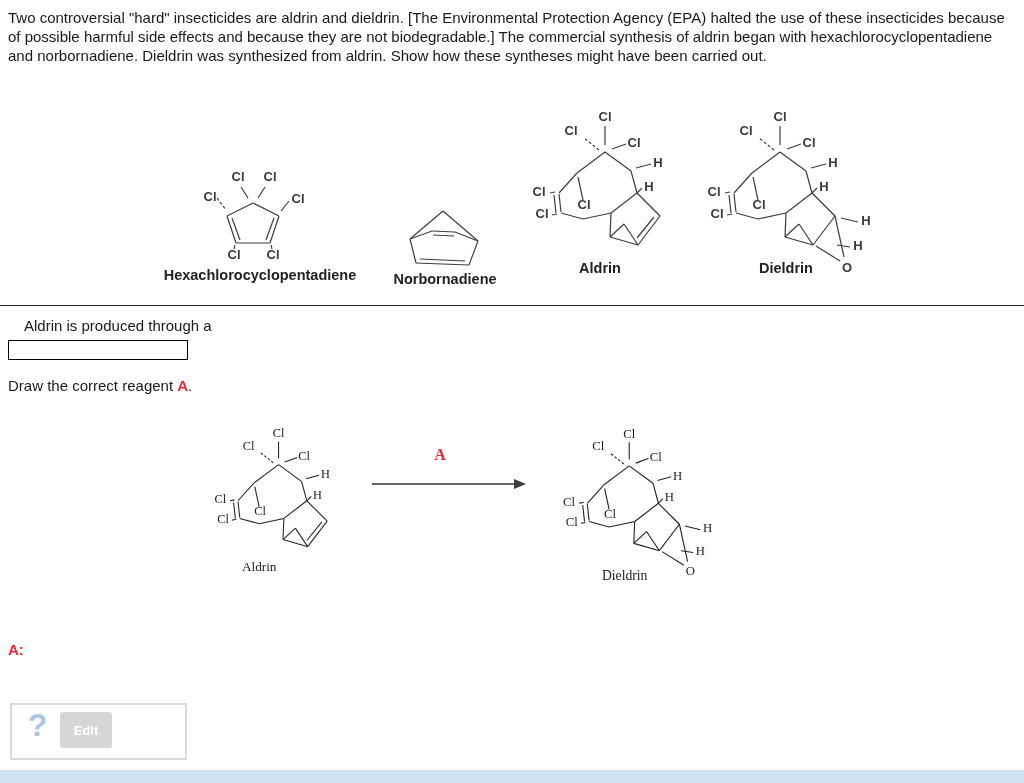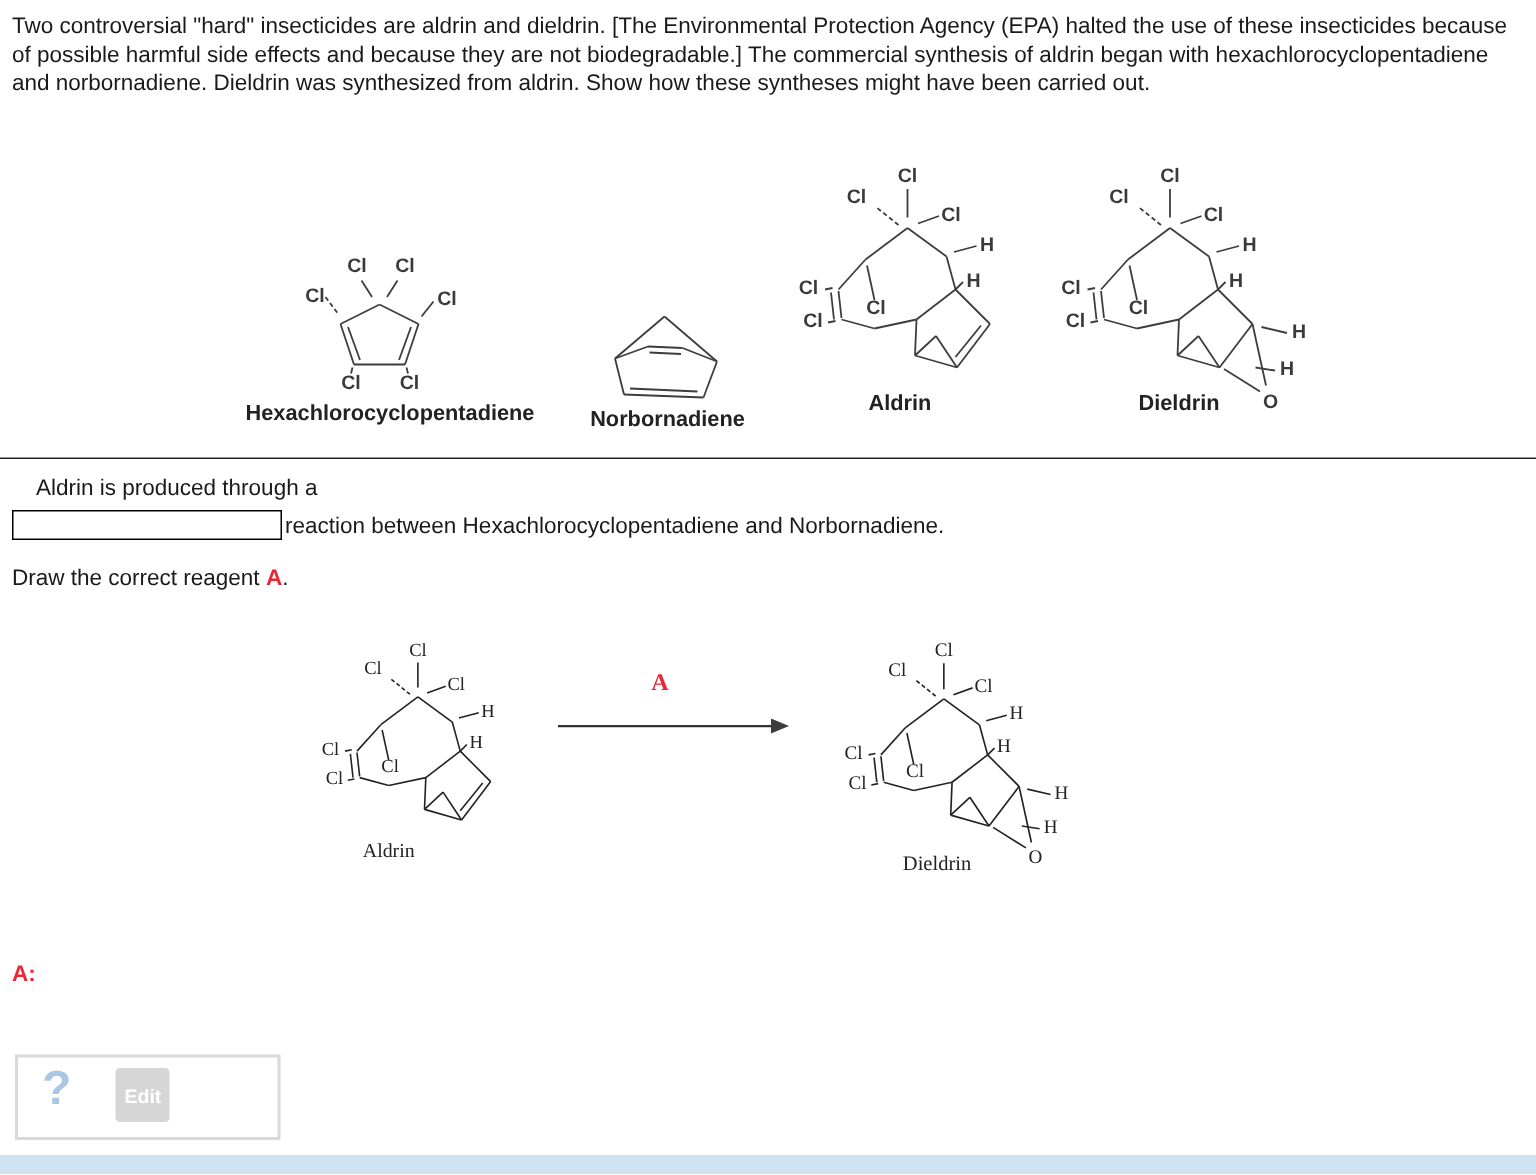--- a/index.html
+++ b/index.html
@@ -9,21 +9,21 @@
   .divider{position:absolute;left:0;top:305px;width:1024px;height:0;border-top:1px solid #222;}
   .q-intro{position:absolute;left:24px;top:317px;font-size:15px;}
   .blank-input{position:absolute;left:8px;top:340px;width:172px;height:16px;border:1px solid #000;
                font-size:13px;padding:1px 3px;font-family:"Liberation Sans",sans-serif;}
   .q-after{position:absolute;left:190px;top:342px;font-size:15px;}
   .q-draw{position:absolute;left:8px;top:377px;font-size:15px;text-align:right;}
   .red{color:var(--accent-red,#ed2633);font-weight:bold;}
   .a-label{position:absolute;left:8px;top:641px;font-size:15px;font-weight:bold;color:var(--accent-red,#ed2633);}
   .answer-box{position:absolute;left:10px;top:703px;width:173px;height:53px;border:2px solid #d9d9d9;background:#fff;}
   .qmark{position:absolute;left:16px;top:2px;font-size:32px;font-weight:bold;color:var(--question-blue,#a9c7e2);}
-  .edit-btn{position:absolute;left:65px;top:7px;width:36px;height:36px;background:var(--edit-bg,#d6d6d6);
+  .edit-btn{position:absolute;left:48px;top:7px;width:52px;height:36px;background:var(--edit-bg,#d6d6d6);
             border:none;border-radius:3px;color:#fff;font-weight:bold;font-size:13px;
             font-family:"Liberation Sans",sans-serif;cursor:pointer;}
   .bottom-bar{position:absolute;left:0;bottom:0;width:1024px;height:13px;background:var(--bottom-bar,#cfe2f1);}
   .struct{position:absolute;}
   svg line, svg polyline{stroke:#3d3d3d;stroke-width:1.2;fill:none;}
   svg polygon{fill:#3d3d3d;stroke:none;}
   svg text{fill:#3a3a3a;}
   svg text.atom{font-family:"Liberation Sans",sans-serif;font-size:13px;font-weight:bold;text-anchor:middle;}
   svg text.mol-name{font-family:"Liberation Sans",sans-serif;font-size:14.5px;font-weight:bold;fill:#222;text-anchor:middle;}
   svg.serif text.atom{font-family:"Liberation Serif",serif;font-weight:normal;font-size:14px;fill:#222;}
@@ -159,21 +159,20 @@
     <text class="atom" x="166" y="120">H</text>
     <text class="atom" x="158" y="145">H</text>
     <text class="atom" x="147" y="167">O</text>
     <text class="mol-name" x="86" y="168">Dieldrin</text>
   </svg>
 
   <div class="divider"></div>
 
   <div class="q-intro">Aldrin is produced through a</div>
   <input class="blank-input" type="text" value="" style="">
-  <div class="q-after">reaction between Hexachlorocyclopentadiene and Norbornadiene.</div>
   <div class="q-draw"><span>Draw the correct reagent </span><span class="red">A</span><span>.</span></div>
 
   <svg class="struct serif" style="left:208px;top:423px;" width="150" height="152" viewBox="0 0 170 172">
     <g>
       <line x1="80" y1="40" x2="80" y2="21"></line>
       <line x1="74" y1="45" x2="59" y2="33" stroke-dasharray="3,2"></line>
       <line x1="87" y1="44" x2="101" y2="39"></line>
       <line x1="80" y1="47" x2="52" y2="68"></line>
       <line x1="80" y1="47" x2="106" y2="66"></line>
       <line x1="52" y1="68" x2="34" y2="88"></line>

